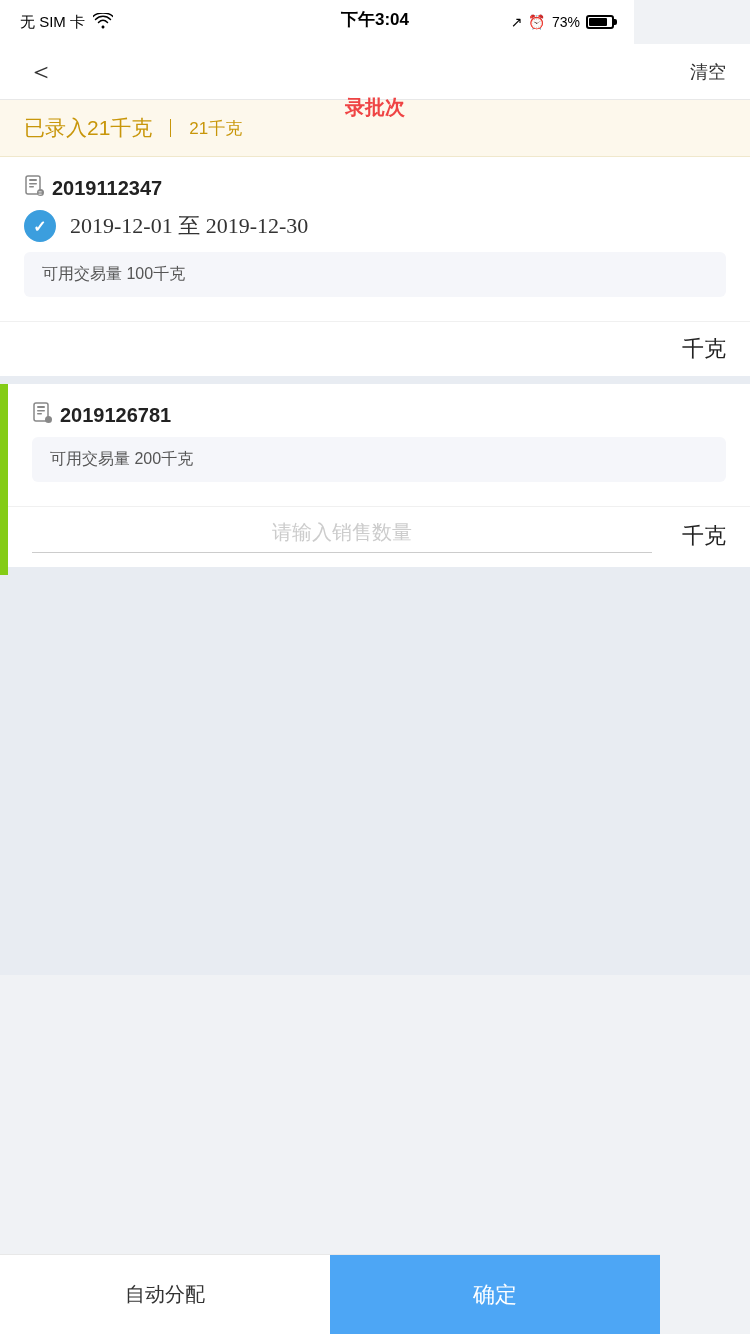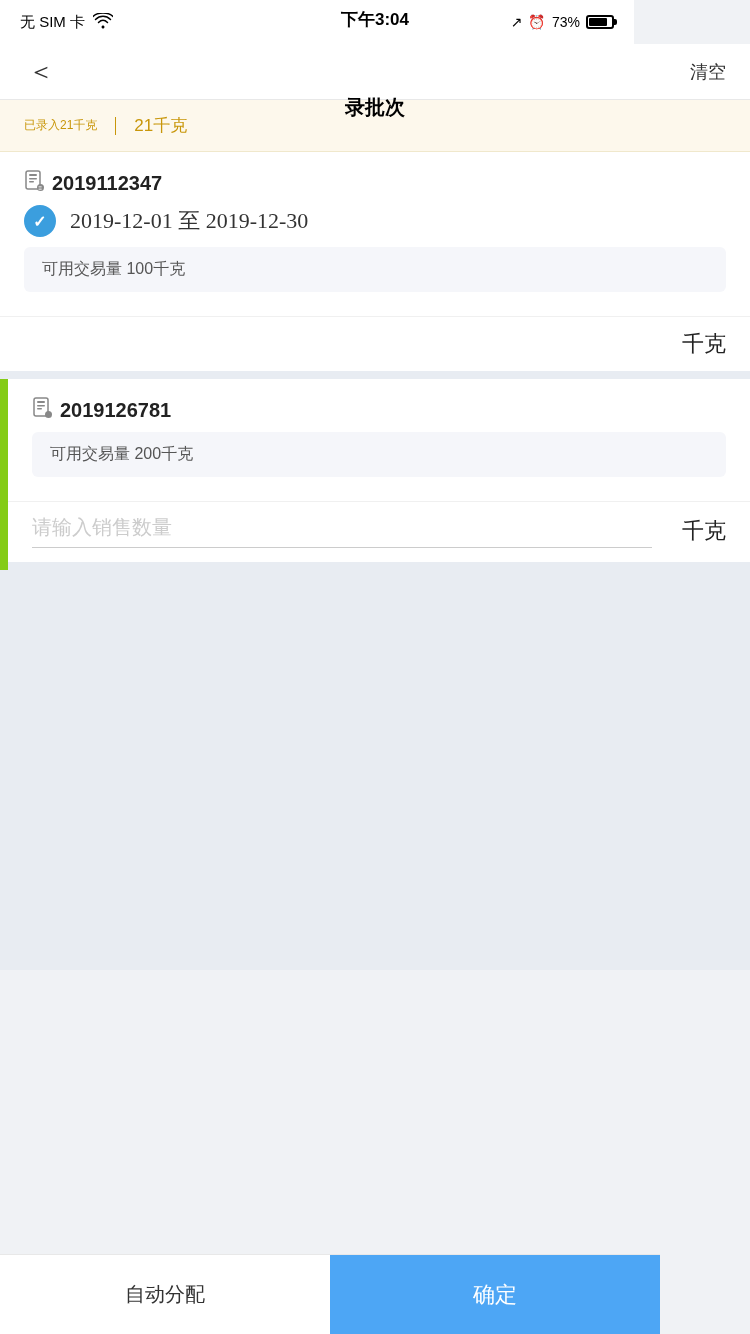--- a/index.html
+++ b/index.html
@@ -86,21 +86,21 @@
     }
     .nav-back {
       font-size: 26px;
       color: #333;
       cursor: pointer;
       padding: 4px;
     }
     .nav-title {
       font-size: 20px;
       font-weight: 600;
-      color: #000000;
+      color: #ef4444;
       position: absolute;
       left: 50%;
       transform: translateX(-50%);
       top: 50px;
     }
     .nav-clear {
       font-size: 18px;
       color: #333;
       cursor: pointer;
     }
@@ -108,21 +108,21 @@
     
     .summary-bar {
       background: #fdf8ec;
       padding: 14px 24px;
       display: flex;
       align-items: center;
       gap: 0;
       border-bottom: 1px solid #f0e8cc;
     }
     .summary-text {
-      font-size: 12px;
+      font-size: 21px;
       color: #c8960a;
       font-weight: 500;
     }
     .summary-divider {
       width: 1px;
       height: 18px;
       background: #c8960a;
       margin: 0 18px;
     }
     .summary-amount {
@@ -384,21 +384,21 @@
         <span class="batch-id">2019126781</span>
       </div>
 
 
       <div class="batch-availability">
         <span class="batch-avail-text">可用交易量 200千克</span>
       </div>
     </div>
 
     <div class="input-row">
-      <div style="display:flex;flex-direction:column;align-items:flex-start;flex:1;margin-right:16px;">
+      <div style="display:flex;flex-direction:column;align-items:center;flex:1;margin-right:16px;">
         <span class="input-placeholder" style="font-size:20px;color:#ccc;text-align:right;">请输入销售数量</span>
         <div style="width:100%;height:1px;background:#ccc;margin-top:6px;"></div>
       </div>
       <span class="input-unit">千克</span>
     </div>
   </div>
 
   <div class="empty-area"></div>
 
 </div>

